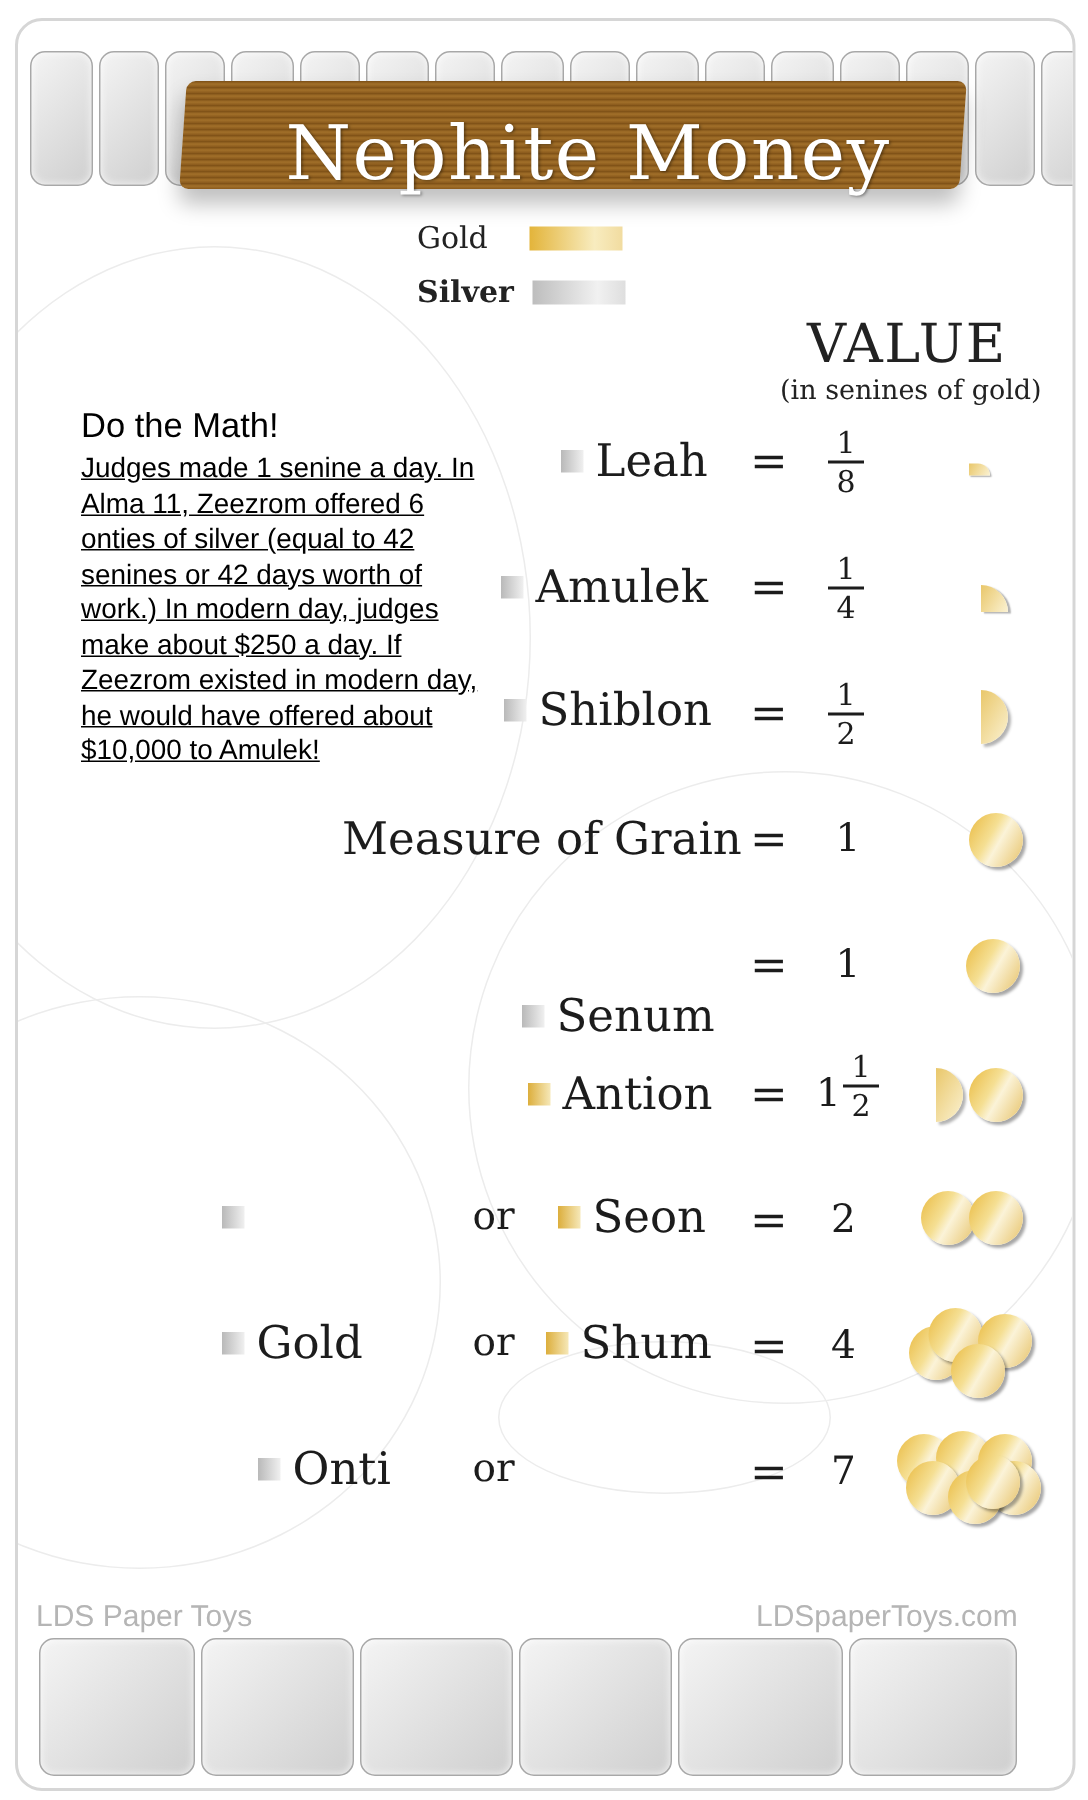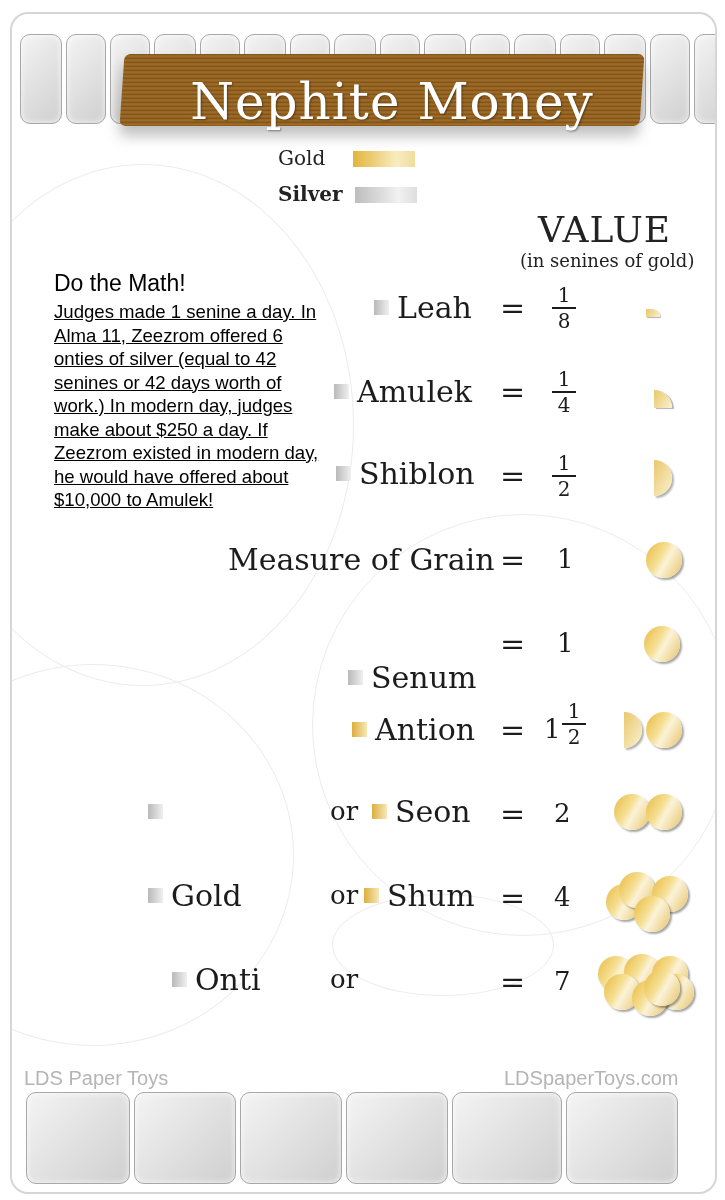--- a/index.html
+++ b/index.html
@@ -19,21 +19,21 @@
   .math-title { position: absolute; left: 42px; top: 256px; font-family: "Liberation Sans", sans-serif; font-size: 23px; color: #000; }
   .math-body { position: absolute; left: 42px; top: 286px; width: 280px; font-family: "Liberation Sans", sans-serif; font-size: 18.6px; line-height: 23.5px; color: #000; text-decoration: underline; }
   .row { position: absolute; height: 50px; display: flex; align-items: center; font-size: 30px; color: #1c1c1c; }
   .mark { display: inline-block; width: 15px; height: 15px; margin-right: 8px; }
   .mark.silver { background: linear-gradient(90deg, #b9b9b9, #f0f0f0); }
   .mark.gold { background: linear-gradient(90deg, #dcae3c, #f6e8b8); }
   .eq { position: absolute; font-size: 30px; color: #1c1c1c; }
   .val { position: absolute; font-size: 26px; color: #1c1c1c; }
   .frac { position: absolute; display: flex; flex-direction: column; align-items: center; font-size: 20px; color: #1c1c1c; line-height: 22px; }
   .frac .bar { width: 24px; height: 2px; background: #1c1c1c; margin: 1px 0; }
-  .or { position: absolute; font-size: 26px; color: #1c1c1c; margin-left: 15px; }
+  .or { position: absolute; font-size: 26px; color: #1c1c1c; }
   .coin { position: absolute; width: 36px; height: 36px; border-radius: 50%; background: linear-gradient(120deg, #e9b93f 0%, #f5df93 40%, #fbf3d8 55%, #e6c166 100%); box-shadow: 2px 2px 2px rgba(0,0,0,0.35); }
   .coin-half { position: absolute; width: 18px; height: 36px; border-radius: 0 18px 18px 0; background: linear-gradient(120deg, #e9c76a, #fbf2d3); box-shadow: 2px 2px 2px rgba(0,0,0,0.3); }
   .coin-quarter { position: absolute; width: 18px; height: 18px; border-radius: 0 18px 0 0; background: linear-gradient(120deg, #e9c76a, #fbf2d3); box-shadow: 2px 1px 1px rgba(0,0,0,0.3); }
   .coin-eighth { position: absolute; width: 14px; height: 8px; border-radius: 0 14px 0 0; background: linear-gradient(120deg, #e9c76a, #fbf2d3); box-shadow: 1px 1px 1px rgba(0,0,0,0.3); }
   .footer-left, .footer-right { position: absolute; top: 1053px; font-family: "Liberation Sans", sans-serif; font-size: 20px; color: #b5b5b5; }
 </style>
 </head>
 <body>
 
 <div class="card">

